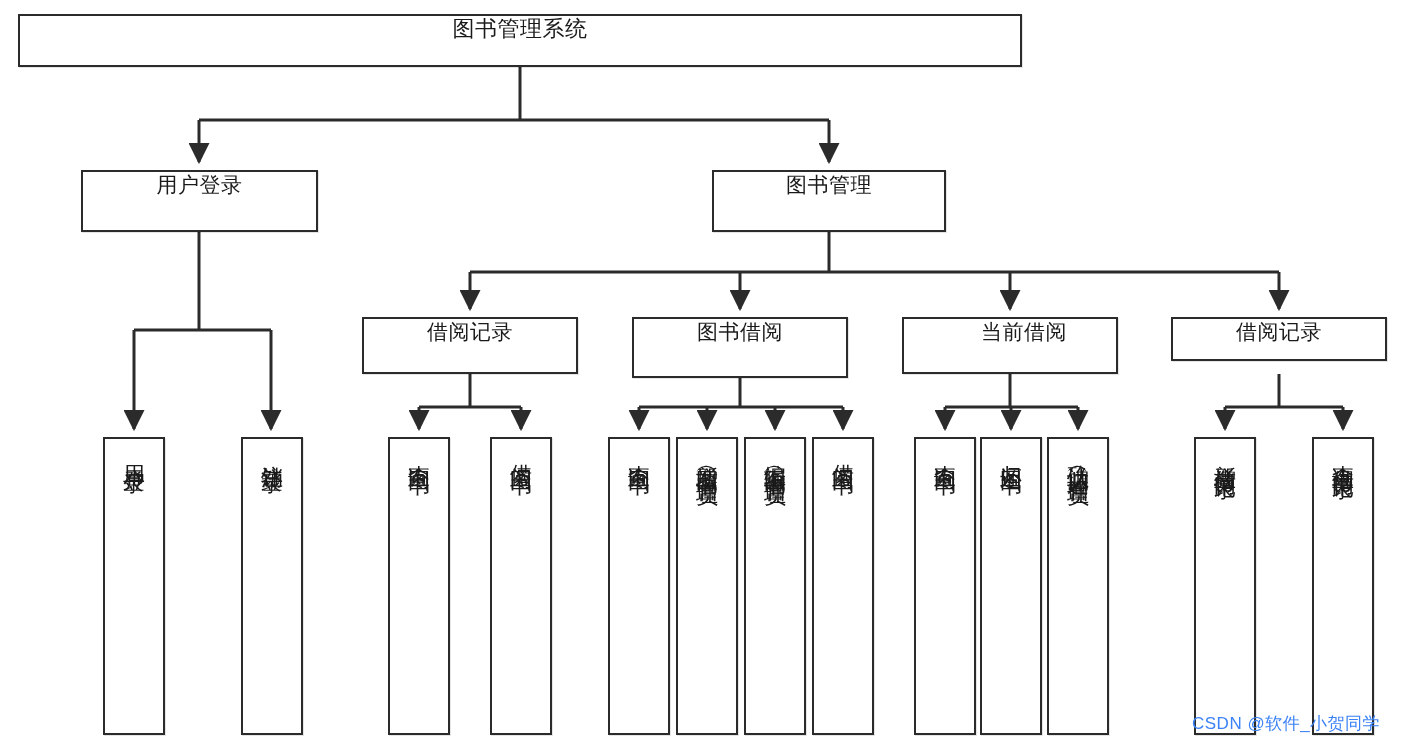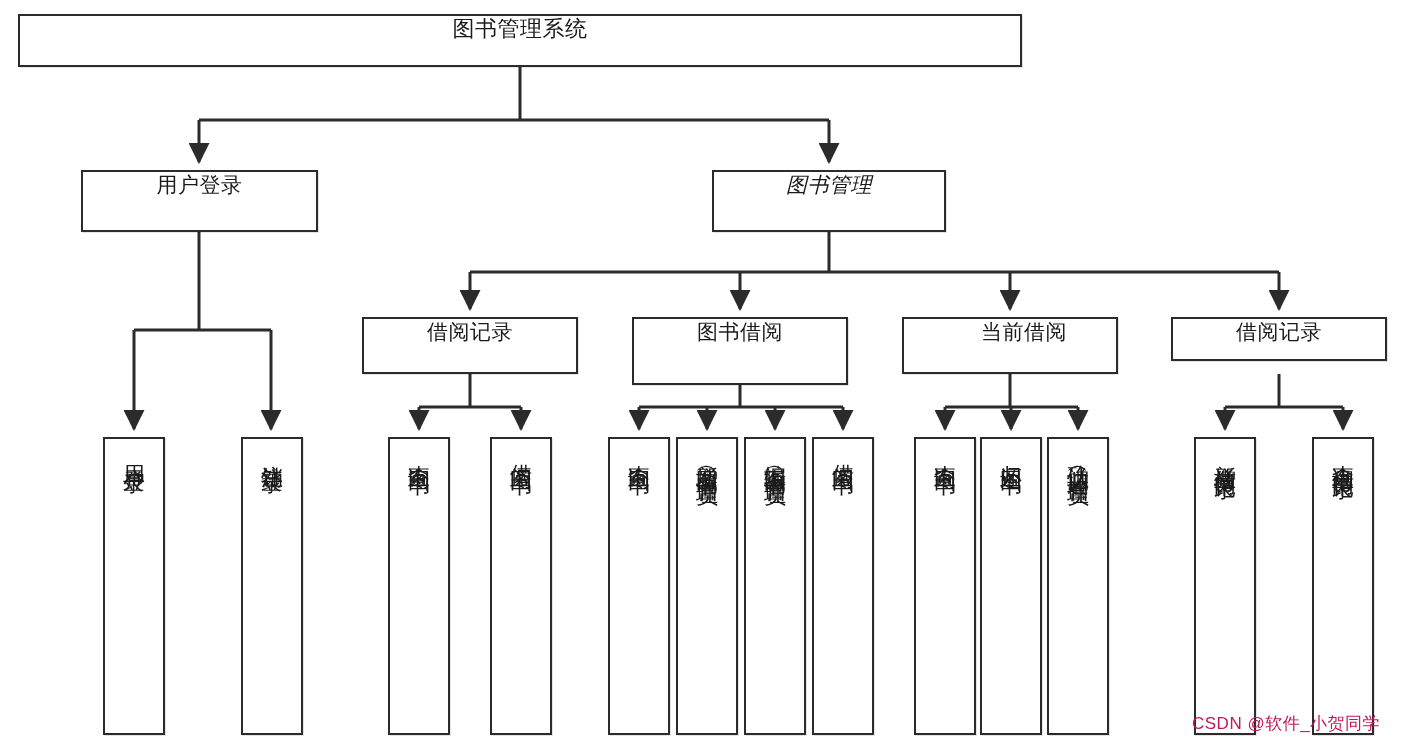--- a/index.html
+++ b/index.html
@@ -58,21 +58,21 @@
     line-height: 1.18;
     letter-spacing: 3px;
     white-space: nowrap;
   }
   .node.root .label { font-size: 22px; }
   .watermark {
     position: absolute;
     left: 1192px;
     top: 712px;
     font-size: 17px;
-    color: #be185d;
+    color: #3b82f6;
     white-space: nowrap;
     letter-spacing: 0.5px;
     user-select: none;
   }
 </style>
 </head>
 <body>
 
 <div id="canvas">
 
@@ -129,28 +129,28 @@
     </g>
   </svg>
 
   <div class="node horiz root" style="left:18px; top:14px; width:1004px; height:53px;">
     <span class="label">图书管理系统</span>
   </div>
 
   <div class="node horiz" style="left:81px; top:170px; width:237px; height:62px;">
     <span class="label">用户登录</span>
   </div>
-  <div class="node horiz" style="left:712px; top:170px; width:234px; height:62px;font-style:italic;">
+  <div class="node horiz" style="left:712px; top:170px; width:234px; height:62px;">
     <span class="label">图书管理</span>
   </div>
 
   <div class="node horiz" style="left:362px; top:317px; width:216px; height:57px;">
     <span class="label">借阅记录</span>
   </div>
-  <div class="node horiz" style="left:632px; top:317px; width:216px; height:68px;">
+  <div class="node horiz" style="left:632px; top:317px; width:216px; height:61px;">
     <span class="label">图书借阅</span>
   </div>
   <div class="node horiz" style="left:902px; top:317px; width:216px; height:57px;padding-left:28px;">
     <span class="label">当前借阅</span>
   </div>
   <div class="node horiz" style="left:1171px; top:317px; width:216px; height:44px;">
     <span class="label">借阅记录</span>
   </div>
 
   <div class="node vert" style="left:103px; top:437px; width:62px; height:298px;">

